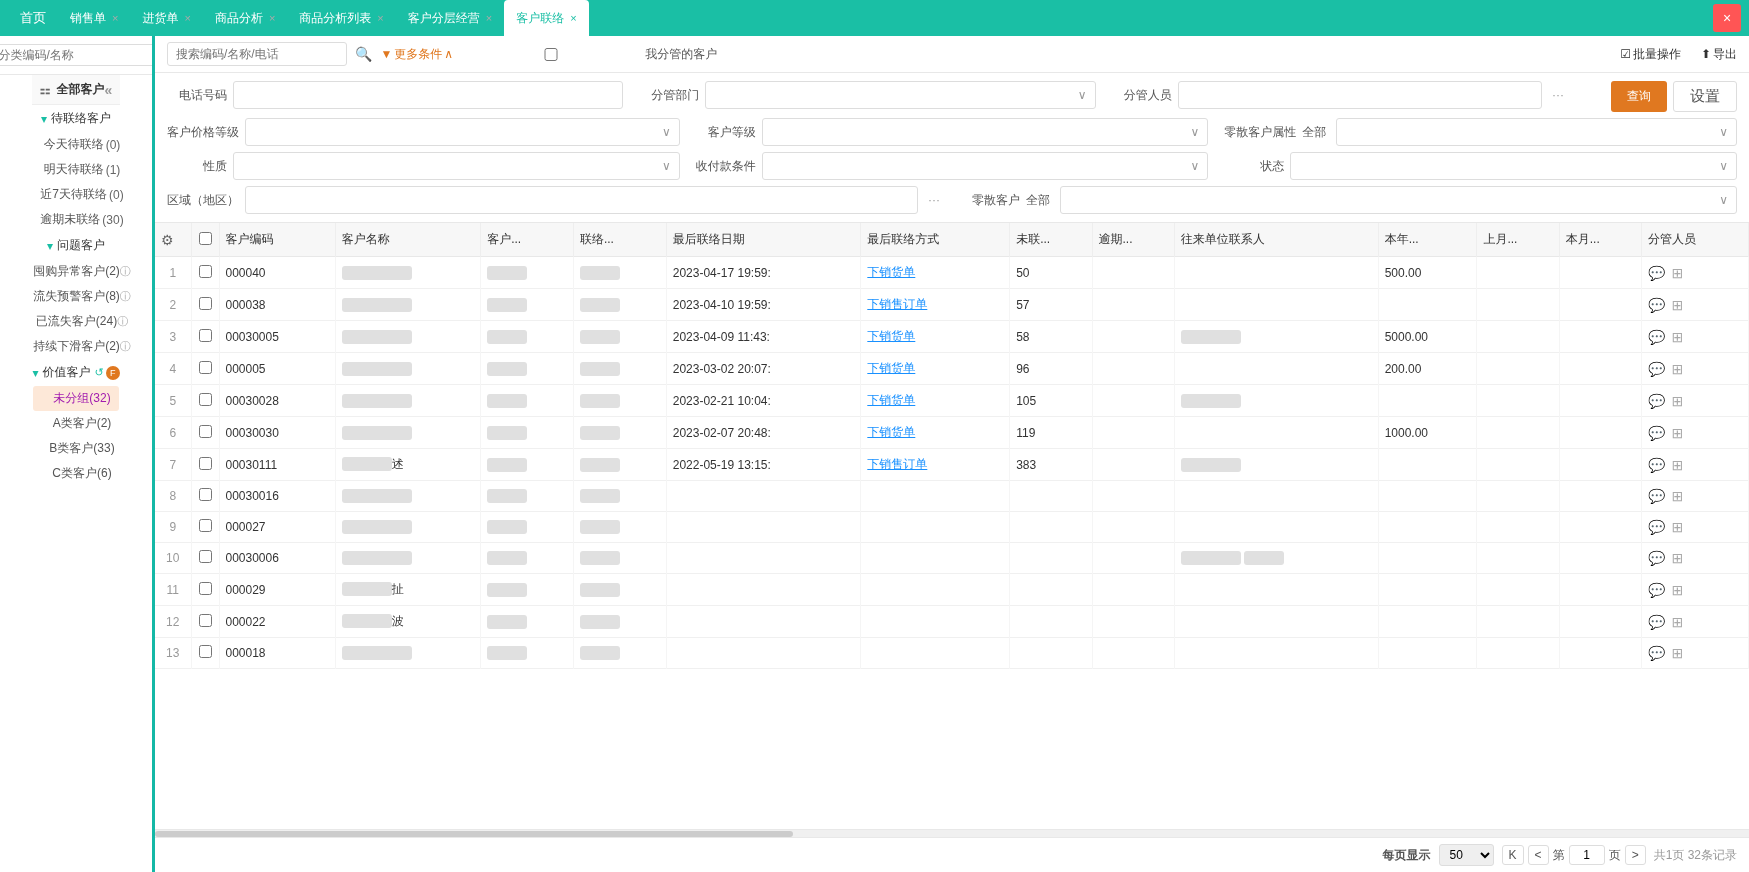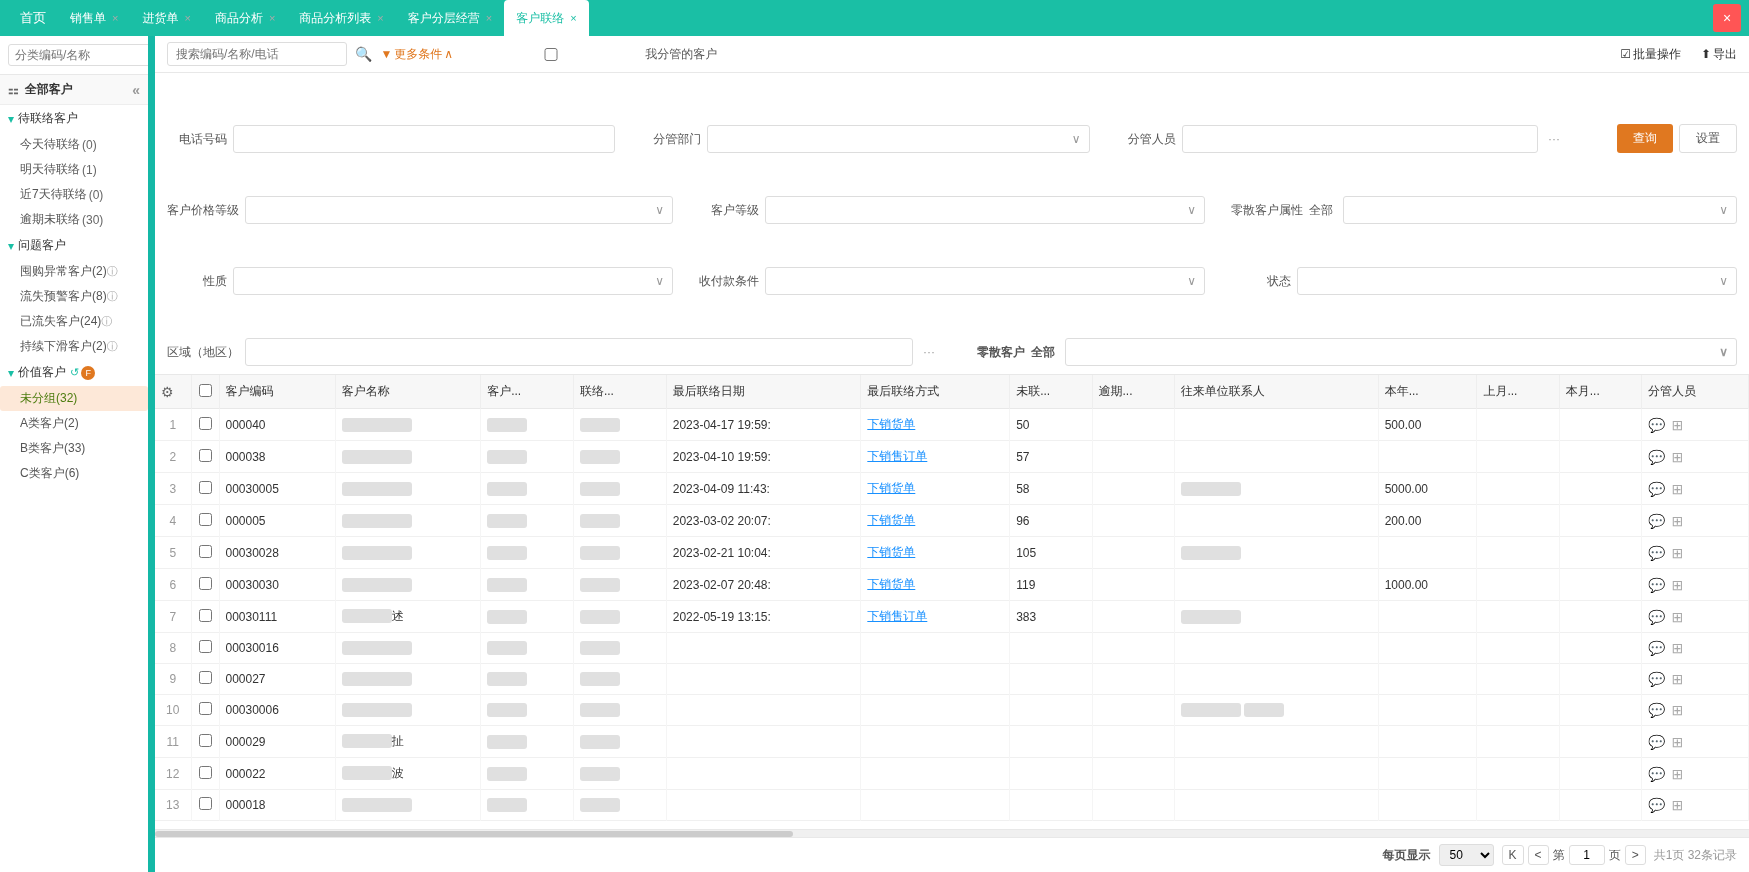--- a/index.html
+++ b/index.html
@@ -31,22 +31,23 @@
     }
 
     
     .main-layout {
       display: flex; height: calc(100vh - 36px); overflow: hidden;
     }
 
     
     .sidebar {
       width: 155px; min-width: 155px; background: #fff;
-      border-right: 7px solid #14b8a6; display: flex; flex-direction: column;
+      border-right: 3px solid #14b8a6; display: flex; flex-direction: column;
       overflow-y: auto;
+      align-items: center;
     }
     .sidebar-search {
       display: flex; align-items: center; padding: 8px;
       border-bottom: 1px solid #e8e8e8;
     }
     .sidebar-search input {
       border: 1px solid #ddd; border-radius: 3px; padding: 3px 6px;
       flex: 1; font-size: 12px; outline: none;
     }
 
@@ -61,21 +62,21 @@
     .sidebar-group-header {
       display: flex; align-items: center; padding: 5px 8px;
       color: #333; cursor: pointer; font-size: 12px;
     }
     .sidebar-group-header .arrow { margin-right: 4px; color: #1abfa5; }
 
     .sidebar-item {
       padding: 4px 8px 4px 20px; cursor: pointer; color: #555; font-size: 12px;
       display: flex; align-items: center;
     }
-    .sidebar-item.active { background: #fde8d8; color: #4d7c0f; border-radius: 3px; }
+    .sidebar-item.active { background: #fde8d8; color: #a21caf; border-radius: 3px; }
     .sidebar-item .badge { margin-left: 2px; color: #666; }
 
     
     .content-area {
       flex: 1; display: flex; flex-direction: column; overflow: hidden; background: #a21caf;
     }
 
     
     .filter-bar {
       background: #fff; padding: 6px 12px; display: flex; align-items: center;
@@ -92,21 +93,21 @@
     .filter-bar .my-customers { display: flex; align-items: center; gap: 4px; cursor: pointer; color: #555; }
     .filter-bar .spacer { flex: 1; }
     .filter-bar .batch-ops { color: #333; cursor: pointer; display: flex; align-items: center; gap: 2px; }
     .filter-bar .export-btn { color: #333; cursor: pointer; display: flex; align-items: center; gap: 2px; }
 
     
     .advanced-filter {
       background: #fff; padding: 8px 12px; border-bottom: 1px solid #e8e8e8;
     }
     .filter-row {
-      display: flex; align-items: flex-end; margin-bottom: 6px; gap: 10px; margin-top: 43px;
+      display: flex; align-items: flex-start; margin-bottom: 6px; gap: 0;
     }
     .filter-row:last-child { margin-bottom: 0; }
     .filter-field {
       display: flex; align-items: center; flex: 1; gap: 6px;
     }
     .filter-field label {
       color: #555; white-space: nowrap; min-width: 60px; text-align: right;
     }
     .filter-field input, .filter-field .select-box {
       flex: 1; border: 1px solid #ddd; border-radius: 3px; padding: 4px 8px;
@@ -118,21 +119,21 @@
 
     .filter-actions {
       display: flex; flex-direction: column; gap: 4px; margin-left: 8px;
     }
     .btn-query {
       background: #e07820; color: #fff; border: none; border-radius: 3px;
       padding: 5px 16px; cursor: pointer; font-size: 12px; white-space: nowrap;
     }
     .btn-reset {
       background: #fff; color: #555; border: 1px solid #ddd; border-radius: 3px;
-      padding: 5px 16px; cursor: pointer; font-size: 12px; white-space: nowrap;
+      padding: 5px 16px; cursor: pointer; font-size: 15px; white-space: nowrap;
     }
 
     
     .table-container {
       flex: 1; overflow: auto; background: #fff; margin: 0;
     }
     table {
       width: 100%; border-collapse: collapse; font-size: 12px;
     }
     thead tr {
@@ -404,21 +405,21 @@
           </div>
         </div>
       </div>
 
       <div class="filter-row">
         <div class="filter-field">
           <label>区域（地区）</label>
           <input type="text" style="flex: 1 1 0%; border: 1px solid rgb(221, 221, 221); border-radius: 3px; padding: 4px 8px; font-size: 12px; outline: none;">
           <span class="dots-btn">···</span>
         </div>
-        <div class="filter-field" style="margin-left:16px;font-weight:bold;">
+        <div class="filter-field" style="margin-left:16px;">
           <label>零散客户</label>
           <span style="color:#555;margin-right:4px;white-space:nowrap;">全部</span>
           <div class="select-box" style="min-width:60px;">
             <span></span>
             <span class="arrow">∨</span>
           </div>
         </div>
       </div>
     </div>
 

